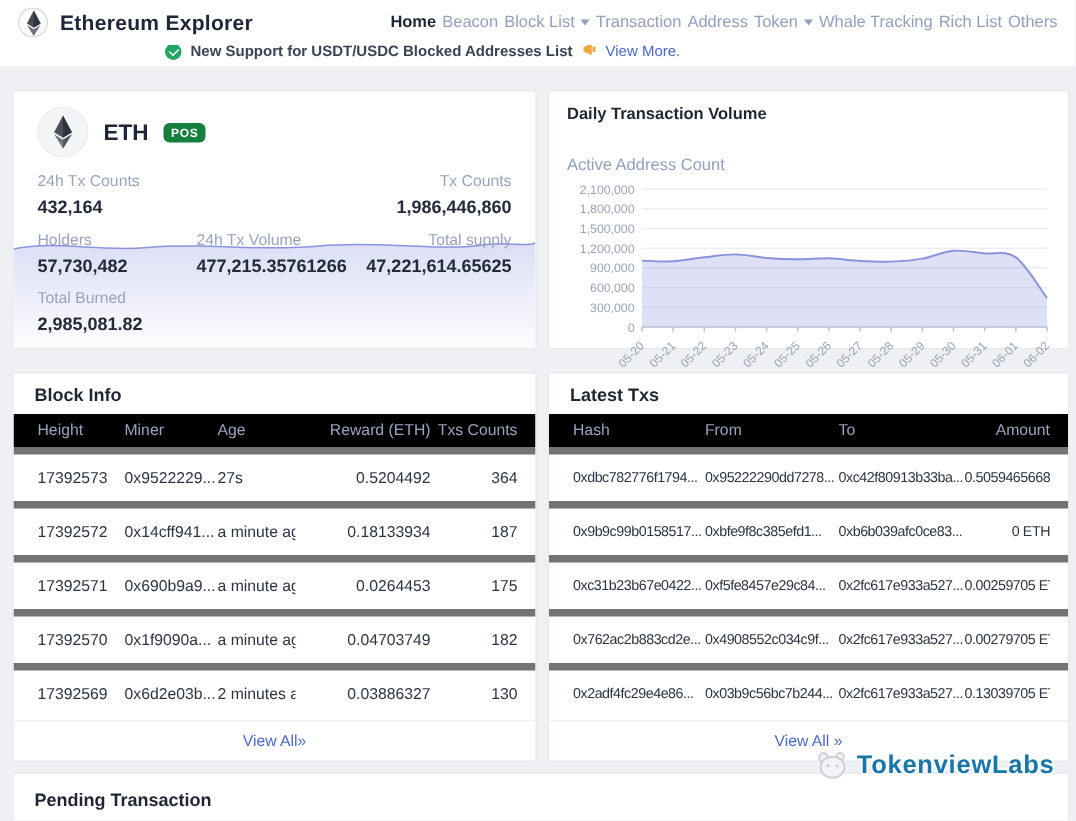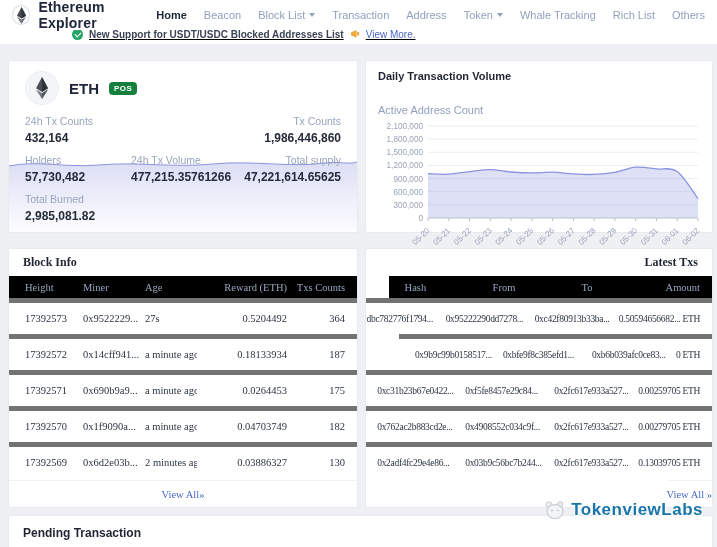--- a/index.html
+++ b/index.html
@@ -4,37 +4,37 @@
 <style>
   * { margin:0; padding:0; box-sizing:border-box; }
   body { font-family:"Liberation Sans", sans-serif; background:#eef0f4; }
   .page { position:relative; width:717px; height:547px; overflow:hidden; background:#eef0f4; }
 
   
   .topbar { position:relative; z-index:5; height:30px; background:#fff; display:flex; align-items:center; padding:12px 12px; }
   .brand { display:flex; align-items:center; gap:8px; }
   .brand-logo { width:20px; height:20px; border-radius:50%; border:1px solid #d9dde4; background:#fff; display:flex; align-items:center; justify-content:center; }
   .brand-name { font-size:14px; font-weight:bold; color:#20263a; letter-spacing:.2px; }
-  .nav { margin-left:auto; display:flex; align-items:center; gap:17px; }
+  .nav { margin-left:auto; display:flex; align-items:center; gap:4px; }
   .nav-item { font-size:11px; color:#93a0bd; cursor:pointer; display:flex; align-items:center; gap:4px; white-space:nowrap; }
   .nav-item.active { color:#1f2633; font-weight:bold; }
   .caret { width:0; height:0; border-left:3px solid transparent; border-right:3px solid transparent; border-top:4px solid #93a0bd; display:inline-block; }
 
   
   .announce { height:14px; background:#fff; overflow:hidden; position:relative; }
-  .announce-row { position:absolute; top:-6px; left:0; right:0; height:20px; display:flex; align-items:center; gap:6px; padding-left:72px;text-decoration:underline; }
+  .announce-row { position:absolute; top:-6px; left:0; right:0; height:20px; display:flex; align-items:center; gap:6px; padding-left:110px; }
   .ann-green { width:11px; height:11px; border-radius:50%; background:#23a566; position:relative; flex:0 0 auto; }
   .ann-green::after { content:""; position:absolute; left:3.5px; top:2px; width:3px; height:5px; border-right:1.5px solid #fff; border-bottom:1.5px solid #fff; transform:rotate(45deg); }
   .ann-text { font-size:10px; color:#3a4254; font-weight:bold; }
   .ann-link { font-size:10px; color:#4968c8; }
 
   
   .main { padding:16px 4px 0 8px; }
   .row1 { display:flex; gap:7px; margin-bottom:15px; }
-  .row2 { display:flex; gap:7px; margin-bottom:7px;font-family:Liberation Serif, serif; }
+  .row2 { display:flex; gap:7px; margin-bottom:7px; }
   .card { background:#fff; border:1px solid #e8eaef; border-radius:2px; }
 
   
   .ov-card { width:350px; height:173px; padding:10px 16px; position:relative; overflow:hidden; }
   .ov-wave { position:absolute; left:0; bottom:0; width:100%; height:80px; z-index:0; pointer-events:none; }
   .ov-inner { position:relative; z-index:1; }
   .coin-row { display:flex; align-items:center; gap:10px; height:34px; margin-bottom:10px; }
   .coin-logo { width:34px; height:34px; border-radius:50%; background:#f4f5f7; border:1px solid #eceef2; display:flex; align-items:center; justify-content:center; }
   .coin-name { font-size:15px; font-weight:bold; color:#20263a; }
   .pos-badge { background:#15803d; color:#fff; font-size:8px; font-weight:bold; padding:2px 5px; border-radius:4px; letter-spacing:.5px; }
@@ -46,21 +46,21 @@
   .stat-value { font-size:12px; font-weight:bold; color:#242b38; margin-bottom:9px; }
 
   
   .chart-card { width:348px; height:173px; padding:9px 12px 4px 12px; }
   .chart-tabs { display:flex; gap:22px; margin-bottom:2px;flex-direction:column; }
   .chart-tab { font-size:11px; color:#93a0bd; cursor:pointer; }
   .chart-tab.active { color:#1f2633; font-weight:bold; }
 
   
   .tbl-card { width:350px; height:260px; display:flex; flex-direction:column; overflow:hidden; }
-  .tbl-card.right { width:348px;align-items:flex-end; }
+  .tbl-card.right { width:348px; }
   .tbl-title { font-size:12px; font-weight:bold; color:#1f2533; padding:7px 14px; height:27px; display:flex; align-items:center; }
   .tbl-head { background:#000000; display:flex; align-items:center; height:22px; padding:0 12px 0 16px; }
   .tbl-head span { font-size:10.5px; color:#99a4be; }
   .tbl-row { display:flex; align-items:center; height:36px; padding:0 12px 0 16px; border-top:5px solid #737373; }
   .view-all { border-top:1px solid #f0f2f5; height:27px; display:flex; align-items:center; justify-content:center; font-size:10.5px; color:#4968c8; cursor:pointer; margin-top:auto; }
   .link { color:#4968c8; cursor:pointer; }
   
   .bc1 { width:58px; } .bc2 { width:62px; } .bc3 { flex:1; } .bc4 { width:90px; text-align:right; } .bc5 { width:58px; text-align:right; }
   .blk-row span { font-size:10.5px; color:#2b3442; white-space:nowrap; overflow:hidden; }
   

